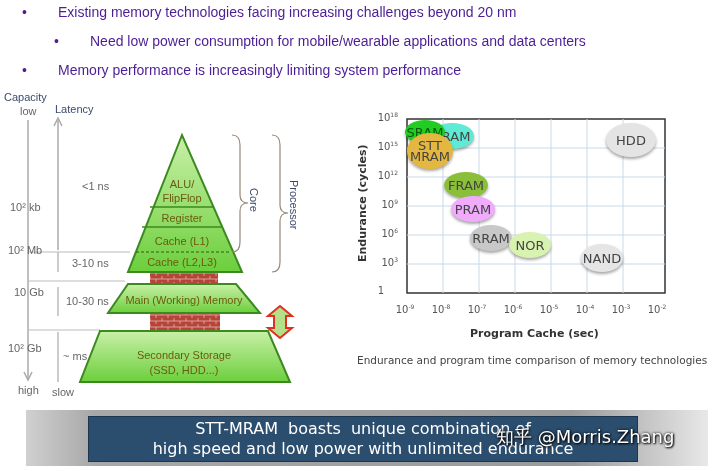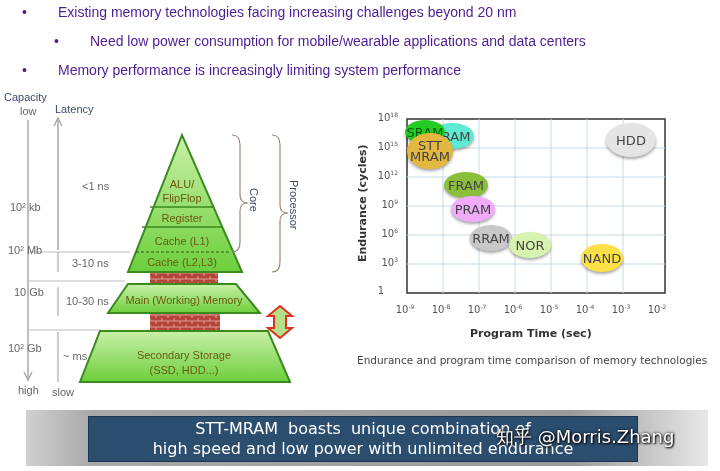--- a/index.html
+++ b/index.html
@@ -121,34 +121,34 @@
   <div class="xtick" style="left:390px;top:303px;">10<sup>-9</sup></div>
   <div class="xtick" style="left:426px;top:303px;">10<sup>-8</sup></div>
   <div class="xtick" style="left:462px;top:303px;">10<sup>-7</sup></div>
   <div class="xtick" style="left:498px;top:303px;">10<sup>-6</sup></div>
   <div class="xtick" style="left:534px;top:303px;">10<sup>-5</sup></div>
   <div class="xtick" style="left:570px;top:303px;">10<sup>-4</sup></div>
   <div class="xtick" style="left:606px;top:303px;">10<sup>-3</sup></div>
   <div class="xtick" style="left:642px;top:303px;">10<sup>-2</sup></div>
 
   <div class="abs" style="left:356px;top:262px;transform:rotate(-90deg);transform-origin:left top;font-size:11px;font-weight:bold;color:#333;white-space:nowrap;font-family:'DejaVu Sans',sans-serif;">Endurance (cycles)</div>
-  <div class="abs" style="left:470px;top:327px;font-size:11px;font-weight:bold;color:#333;white-space:nowrap;font-family:'DejaVu Sans',sans-serif;">Program Time (sec)</div>
+  <div class="abs" style="left:470px;top:327px;font-size:11px;font-weight:bold;color:#333;white-space:nowrap;font-family:'DejaVu Sans',sans-serif;">Program Cache (sec)</div>
   <div class="abs" style="left:357px;top:354px;font-size:10.5px;color:#444;white-space:nowrap;font-family:'DejaVu Sans',sans-serif;">Endurance and program time comparison of memory technologies</div>
 
   <div class="bubble" style="left:430px;top:123px;width:44px;height:26px;background:#5eead4;">&nbsp;&nbsp;RAM</div>
   <div class="bubble" style="left:405px;top:120px;width:40px;height:24px;background:#22cc22;color:#0a5a0a;">SRAM</div>
   <div class="bubble" style="left:407px;top:133px;width:46px;height:36px;background:#e4b840;flex-direction:column;line-height:11px;">
       <span>STT</span>
       <span>MRAM</span>
     </div>
   <div class="bubble" style="left:444px;top:172px;width:44px;height:26px;background:#8bbf3a;">FRAM</div>
   <div class="bubble" style="left:451px;top:196px;width:44px;height:26px;background:#f0abfc;">PRAM</div>
   <div class="bubble" style="left:470px;top:225px;width:42px;height:26px;background:#c8c8c8;">RRAM</div>
   <div class="bubble" style="left:509px;top:232px;width:42px;height:26px;background:#d8f2b0;">NOR</div>
-  <div class="bubble" style="left:581px;top:244px;width:42px;height:28px;background:#fde047;">NAND</div>
+  <div class="bubble" style="left:581px;top:244px;width:42px;height:28px;background:#e5e5e5;">NAND</div>
   <div class="bubble" style="left:606px;top:123px;width:50px;height:34px;background:#e4e4e4;">HDD</div>
 </div>
 
 <div class="abs" style="left:26px;top:410px;width:682px;height:56px;background:linear-gradient(90deg,#d0d0d0,#a8a8a8 10%,#9a9a9a 80%,#e8e8e8);"></div>
 <div class="abs" style="left:88px;top:416px;width:548px;height:44px;background:#2b4d6e;border:1px solid #1c3550;">
   <div style="text-align:center;color:#fff;font-size:16px;line-height:20px;margin-top:2px;font-family:'DejaVu Sans',sans-serif;white-space:pre;">STT-MRAM  boasts  unique combination of</div>
   <div style="text-align:center;color:#fff;font-size:16px;line-height:20px;font-family:'DejaVu Sans',sans-serif;white-space:nowrap;">high speed and low power with unlimited endurance</div>
 </div>
 <div class="abs" style="left:496px;top:425px;font-size:18px;color:#fff;text-shadow:0 0 3px #000,1px 1px 2px #000;white-space:nowrap;font-family:'DejaVu Sans',sans-serif;">知乎 @Morris.Zhang</div>
 

